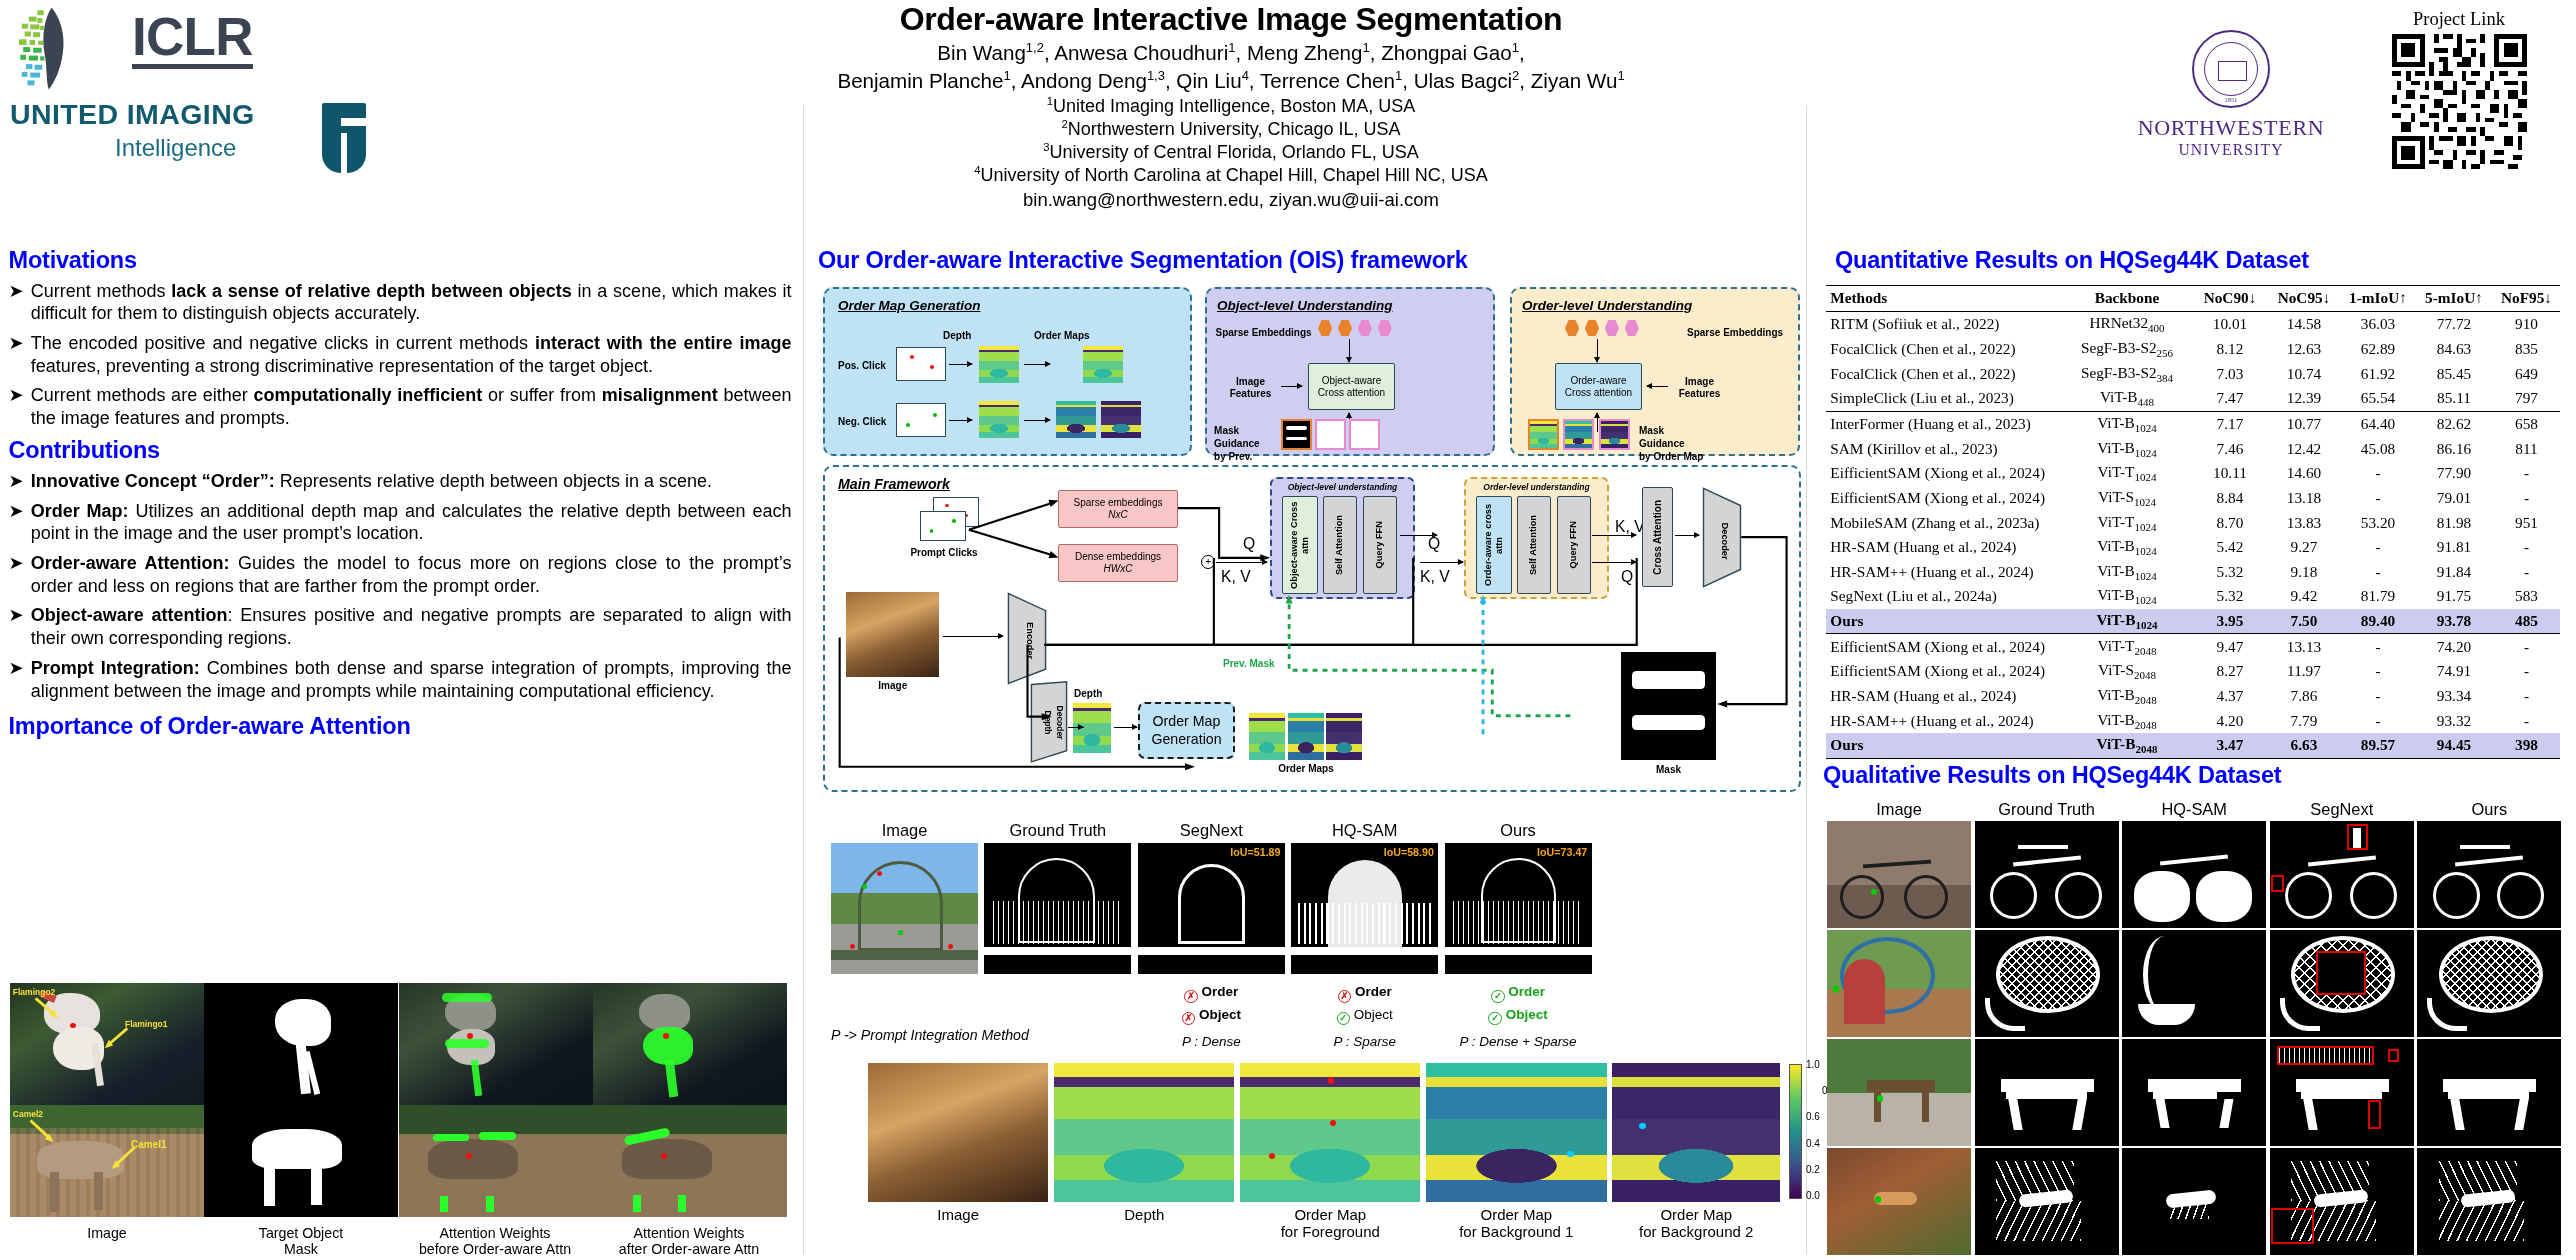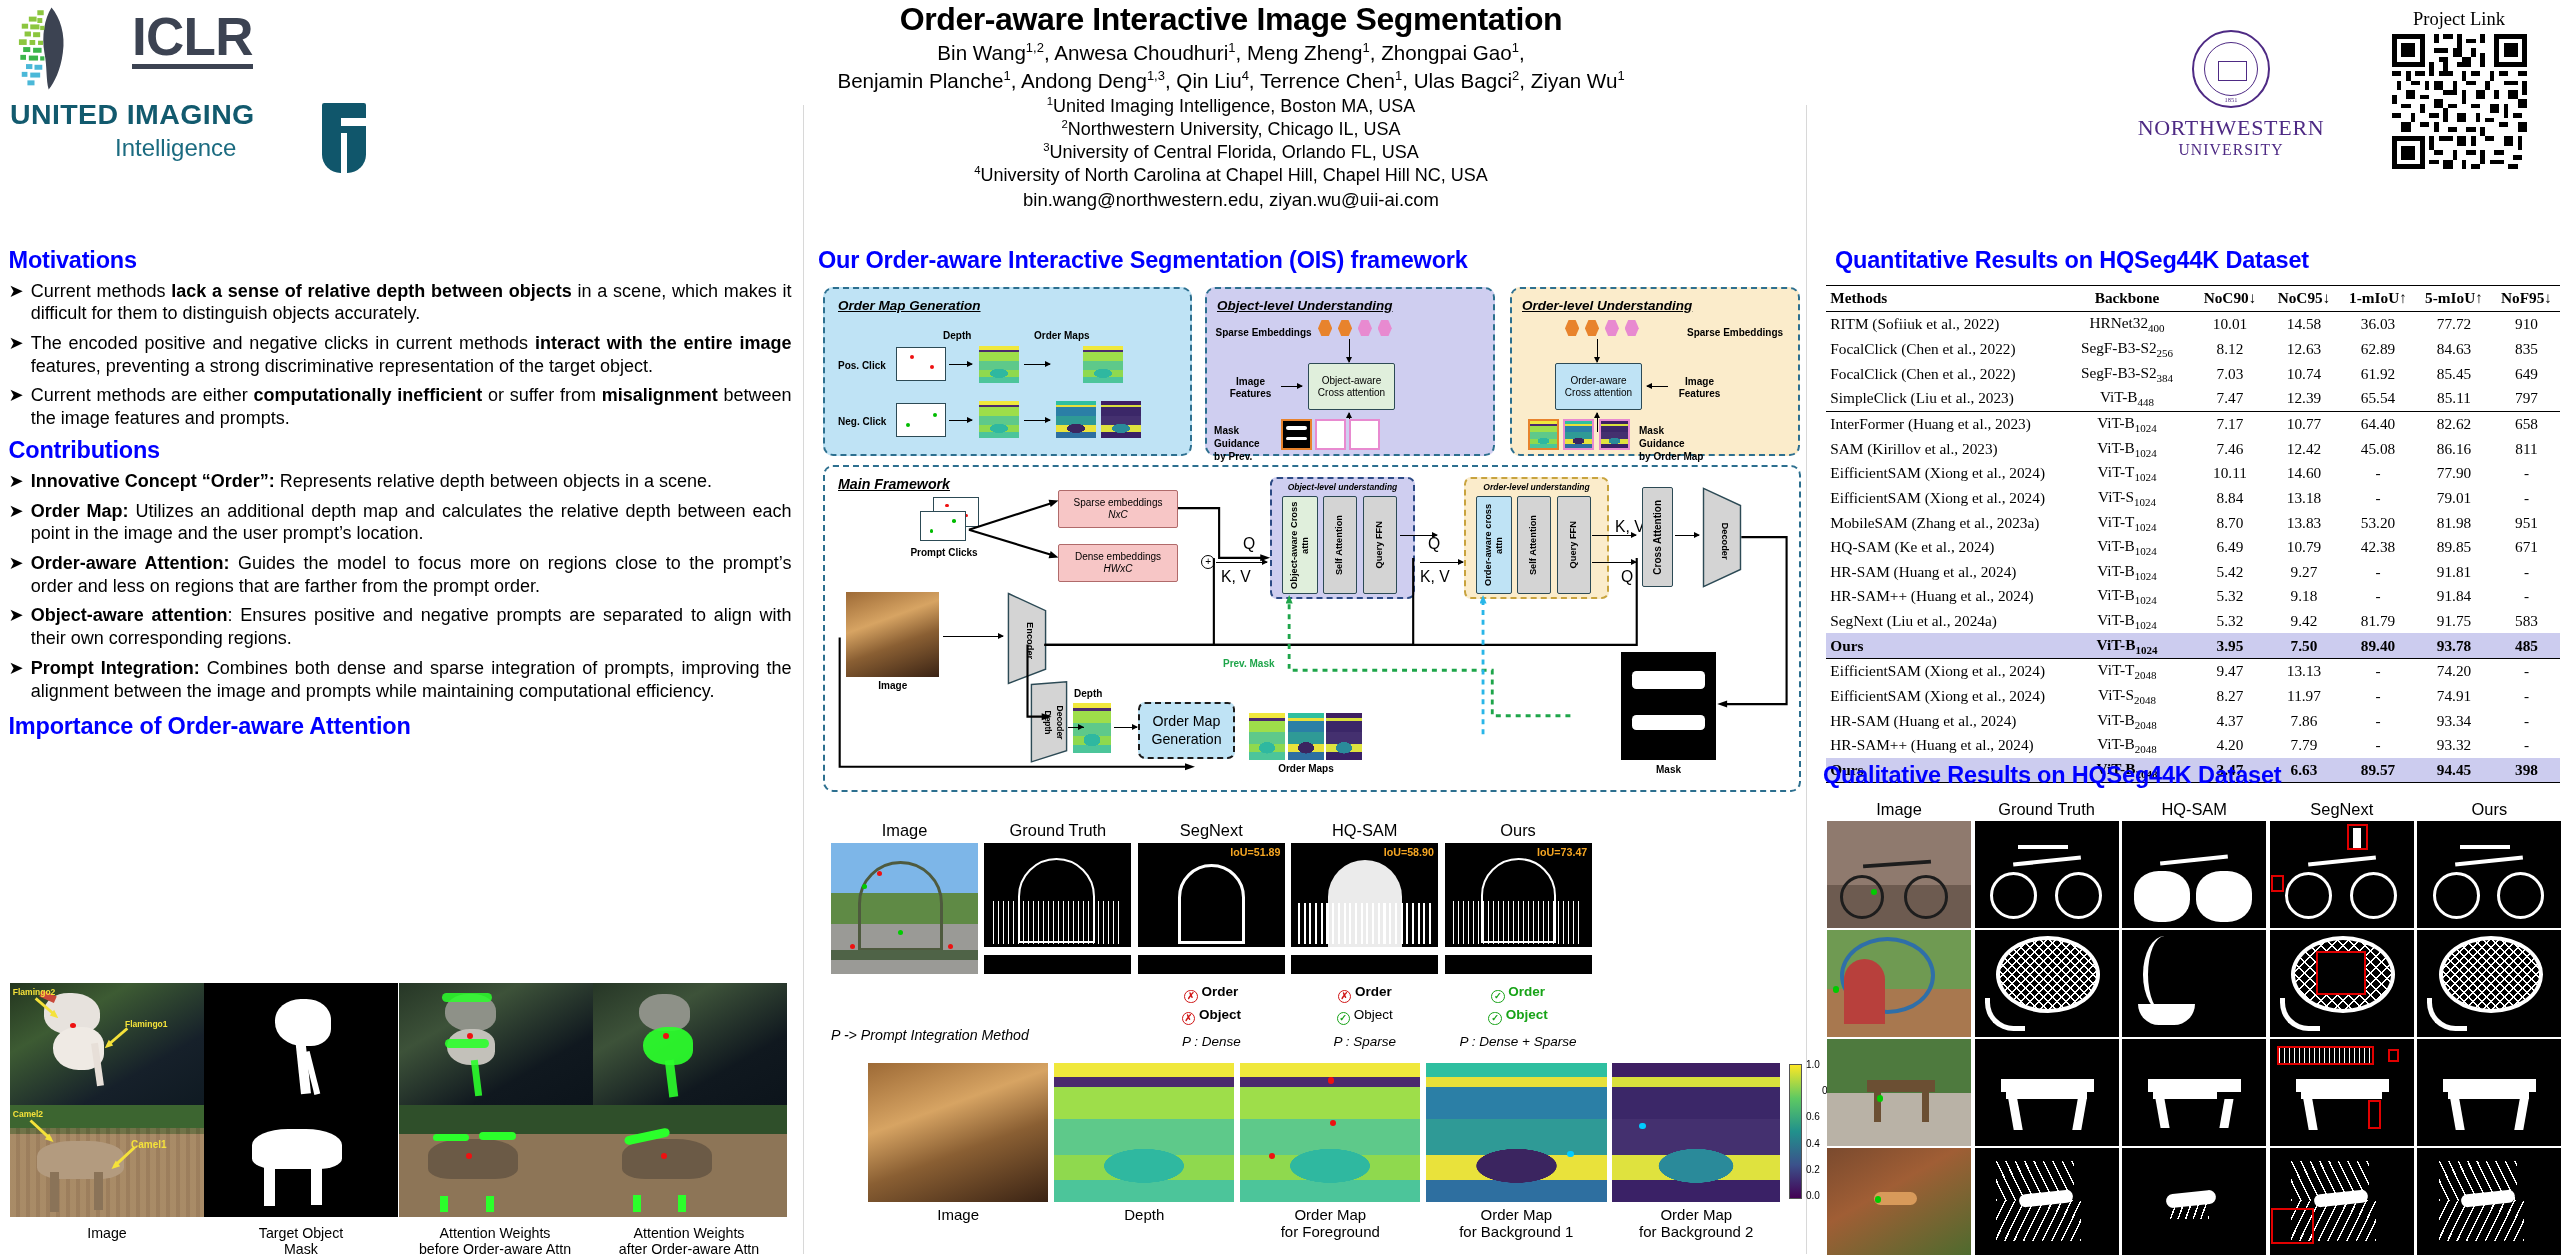--- a/index.html
+++ b/index.html
@@ -868,29 +868,20 @@
       <tr>
         <td class="m">MobileSAM (Zhang et al., 2023a)</td>
         <td class="bk">ViT-T<span class="sub">1024</span></td>
         <td class="n">8.70</td>
         <td class="n">13.83</td>
         <td class="n">53.20</td>
         <td class="n">81.98</td>
         <td class="n">951</td>
       </tr>
       <tr>
-        <td class="m">HQ-SAM (Ke et al., 2024)</td>
-        <td class="bk">ViT-B<span class="sub">1024</span></td>
-        <td class="n">6.49</td>
-        <td class="n">10.79</td>
-        <td class="n">42.38</td>
-        <td class="n">89.85</td>
-        <td class="n">671</td>
-      </tr>
-      <tr>
         <td class="m">HR-SAM (Huang et al., 2024)</td>
         <td class="bk">ViT-B<span class="sub">1024</span></td>
         <td class="n">5.42</td>
         <td class="n">9.27</td>
         <td class="n">-</td>
         <td class="n">91.81</td>
         <td class="n">-</td>
       </tr>
       <tr>
         <td class="m">HR-SAM++ (Huang et al., 2024)</td>

